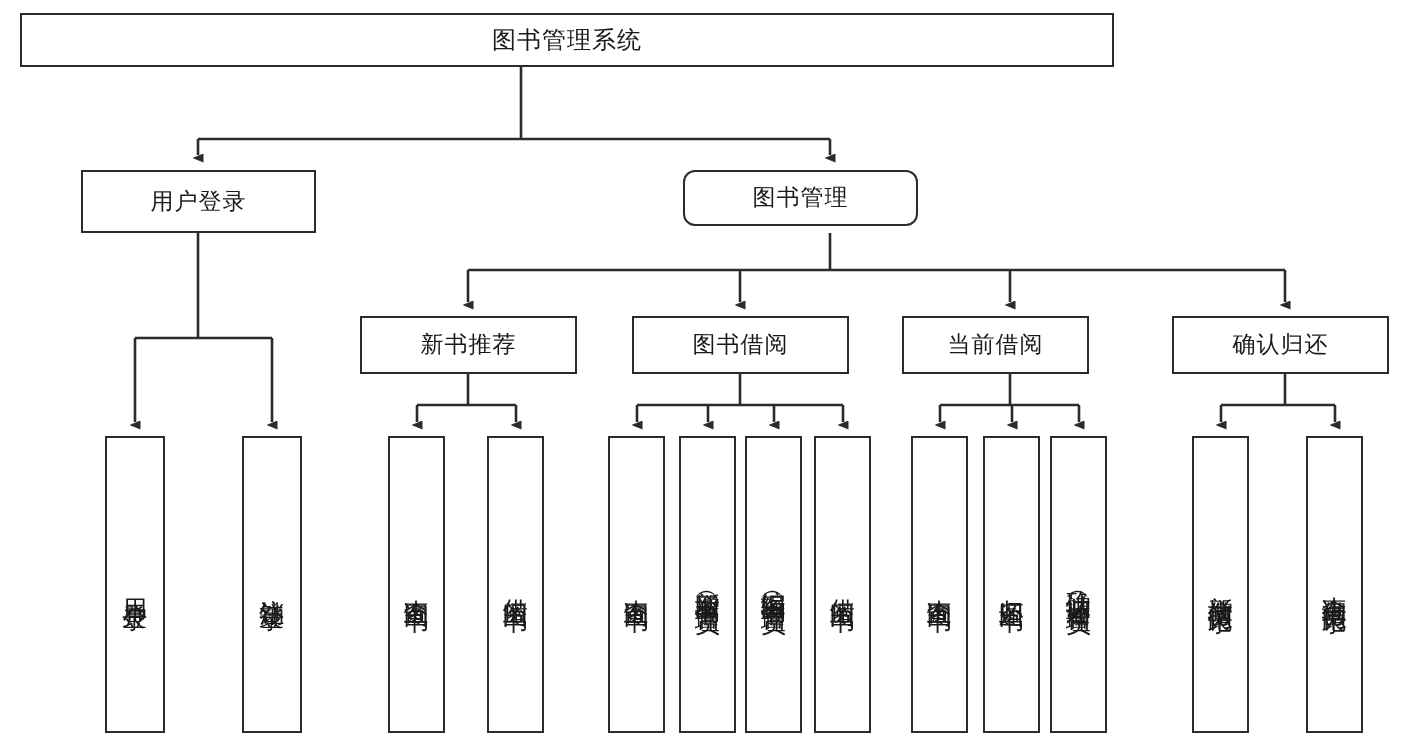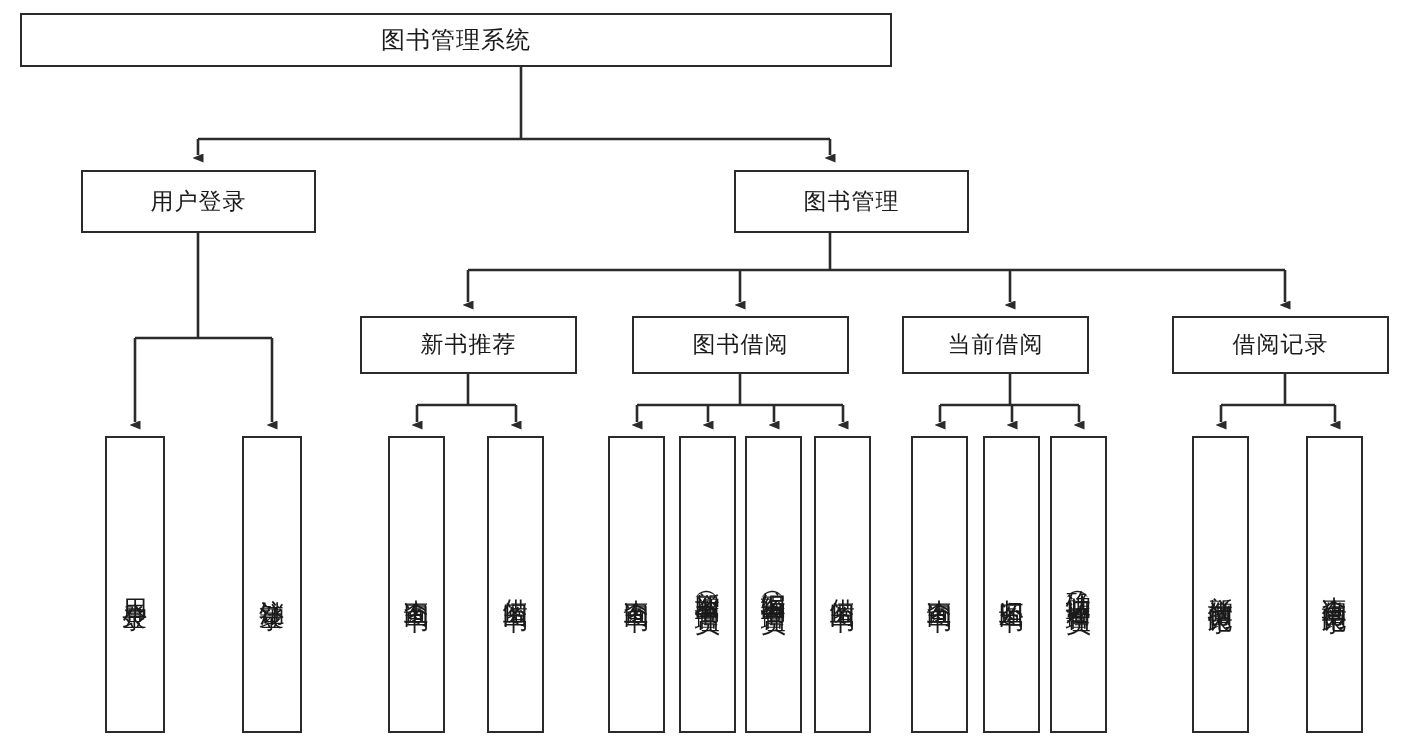--- a/index.html
+++ b/index.html
@@ -120,42 +120,42 @@
       <path d="M1012,405 L1012,422" marker-end="url(#arrow)"></path>
       <path d="M1079,405 L1079,422" marker-end="url(#arrow)"></path>
 
       <path d="M1285,374 L1285,405"></path>
       <path d="M1221,405 L1335,405"></path>
       <path d="M1221,405 L1221,422" marker-end="url(#arrow)"></path>
       <path d="M1335,405 L1335,422" marker-end="url(#arrow)"></path>
     </g>
   </svg>
 
-  <div class="node h root" style="left:20px; top:13px; width:872px; height:54px;">
+  <div class="node h root" style="left:20px; top:13px; width:1094px; height:54px;">
     <span class="lbl">图书管理系统</span>
   </div>
 
   <div class="node h" style="left:81px; top:170px; width:235px; height:63px;">
     <span class="lbl">用户登录</span>
   </div>
-  <div class="node h" style="left:734px; top:170px; width:235px; height:63px;">
+  <div class="node h" style="left:683px; top:170px; width:235px; height:56px;border-radius:12px;">
     <span class="lbl">图书管理</span>
   </div>
 
   <div class="node h" style="left:632px; top:316px; width:217px; height:58px;">
     <span class="lbl">图书借阅</span>
   </div>
   <div class="node h" style="left:360px; top:316px; width:217px; height:58px;">
     <span class="lbl">新书推荐</span>
   </div>
   <div class="node h" style="left:902px; top:316px; width:187px; height:58px;">
     <span class="lbl">当前借阅</span>
   </div>
   <div class="node h" style="left:1172px; top:316px; width:217px; height:58px;">
-    <span class="lbl">借阅记录</span>
+    <span class="lbl">确认归还</span>
   </div>
 
   <div class="node v" style="left:105px; top:436px; width:60px; height:297px;">
     <span class="lbl">用户登录</span>
   </div>
   <div class="node v" style="left:242px; top:436px; width:60px; height:297px;">
     <span class="lbl">注销登录</span>
   </div>
 
   <div class="node v" style="left:388px; top:436px; width:57px; height:297px;">

